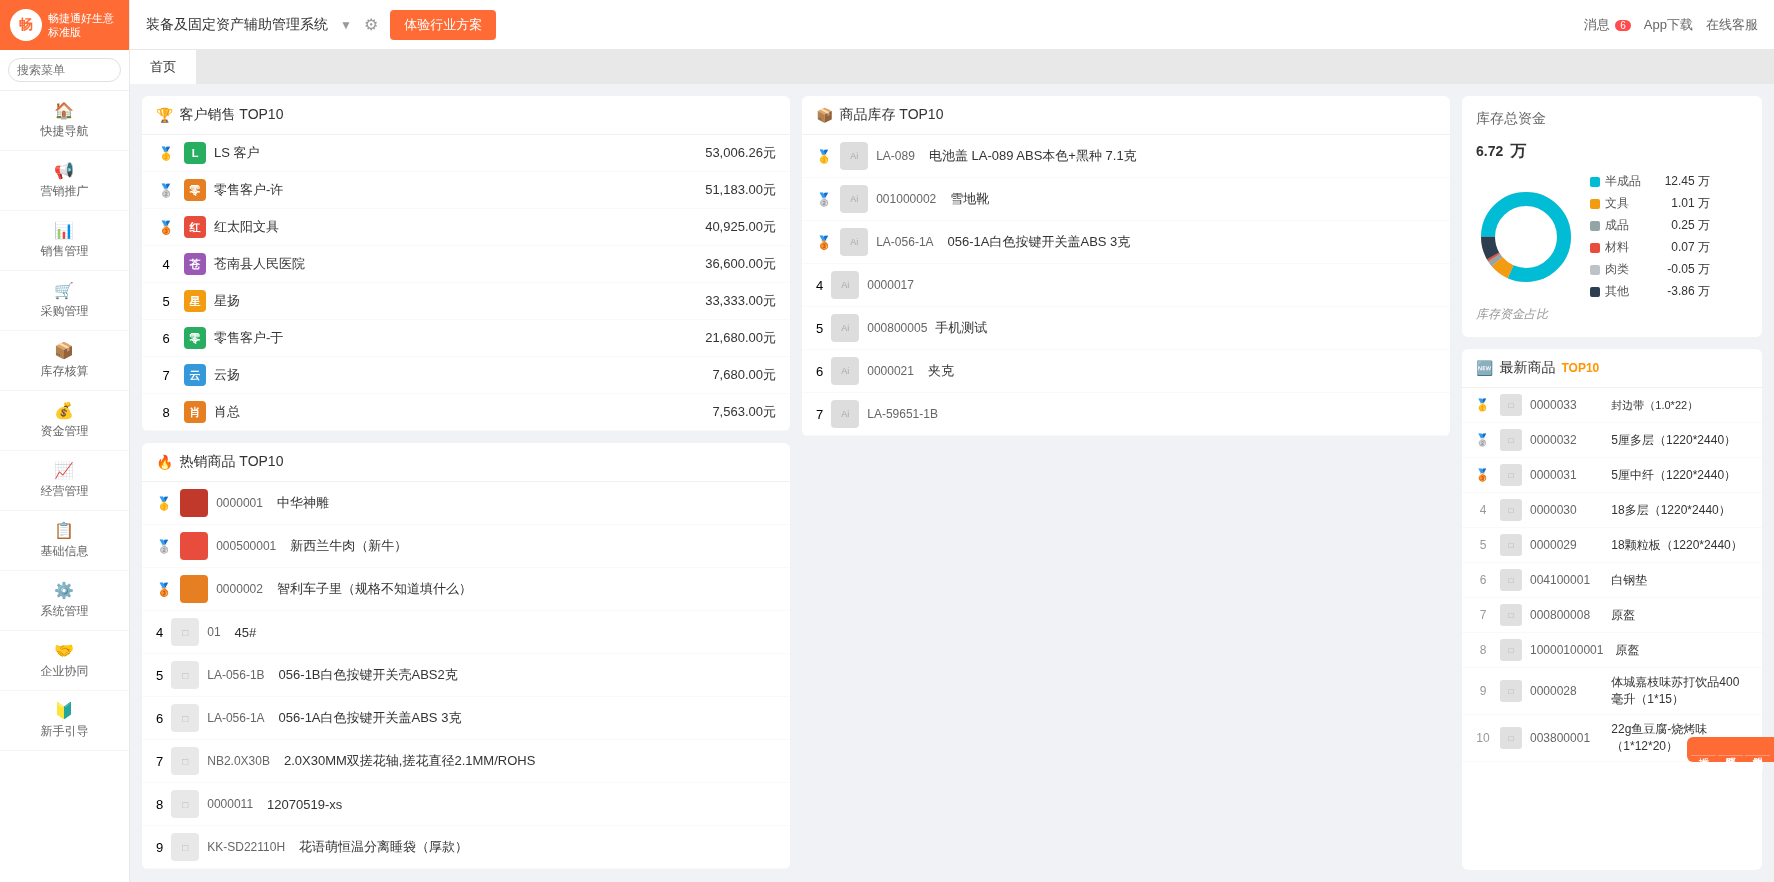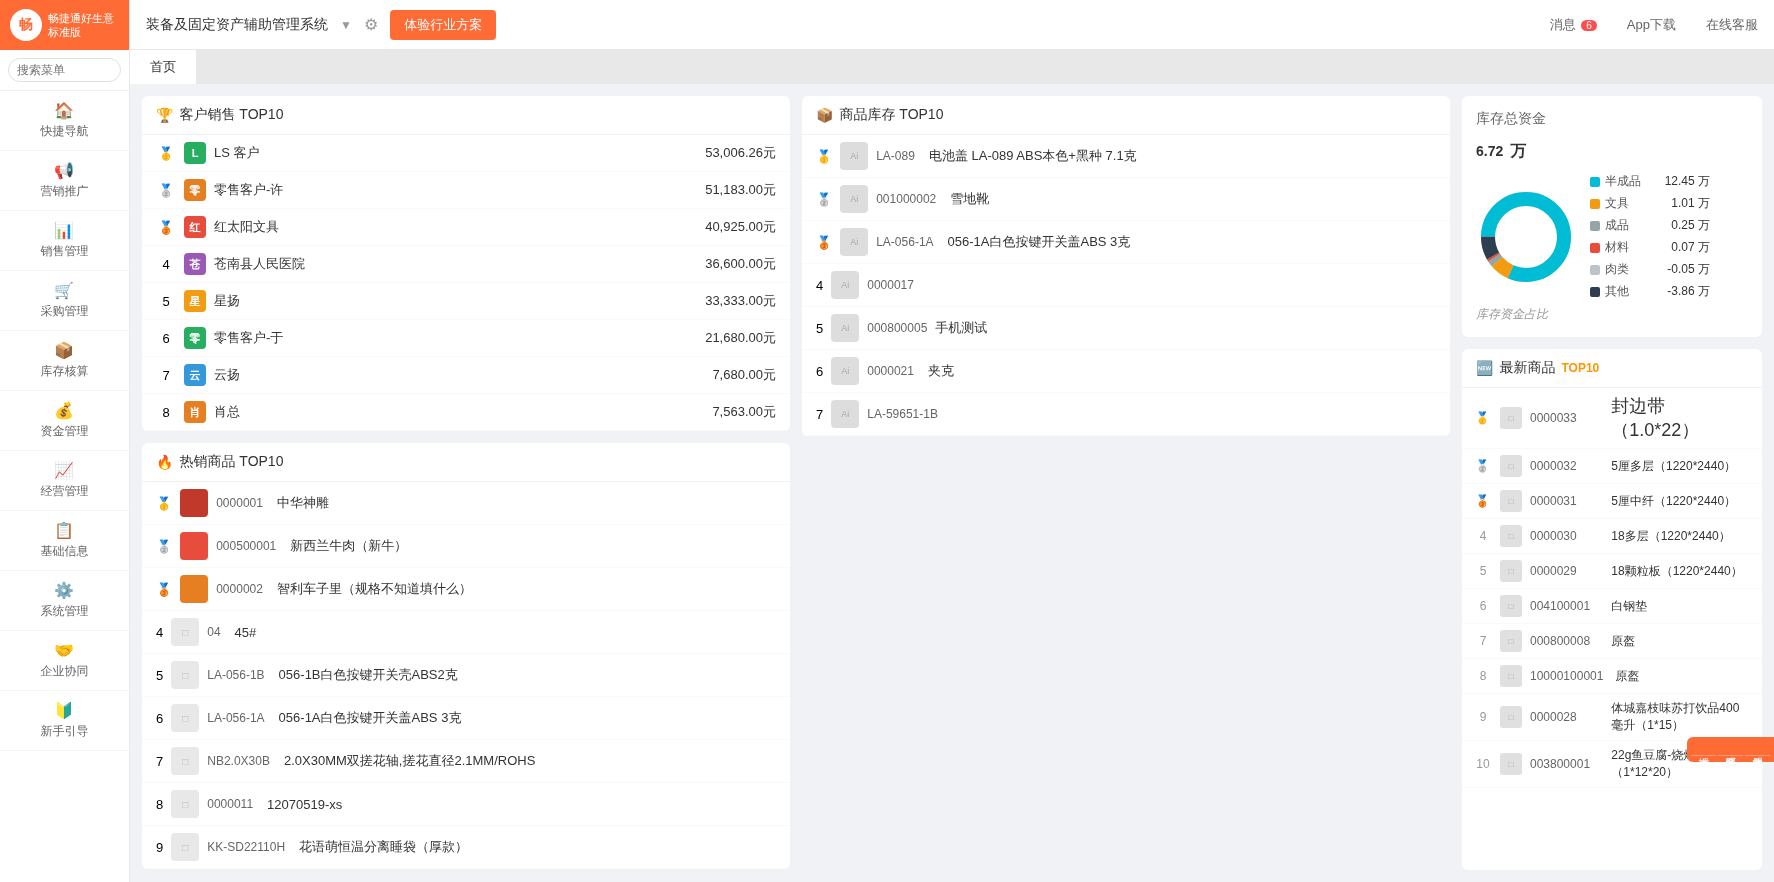--- a/index.html
+++ b/index.html
@@ -82,21 +82,21 @@
     .header-gear { color: #999; font-size: 16px; cursor: pointer; }
     .header-btn {
       background: #ff6b35;
       color: #fff;
       border: none;
       padding: 6px 14px;
       border-radius: 4px;
       cursor: pointer;
       font-size: 13px;
     }
-    .header-right { margin-left: auto; display: flex; align-items: center; gap: 30px; color: #666; font-size: 13px; }
+    .header-right { margin-left: auto; display: flex; align-items: center; gap: 13px; color: #666; font-size: 13px; }
     .badge { background: #ff4d4f; color: #fff; border-radius: 8px; padding: 0 5px; font-size: 10px; margin-left: 2px; }
 
     
     .tab-bar {
       background: #e8e8e8;
       display: flex;
       align-items: center;
       flex-shrink: 0;
     }
     .tab-item {
@@ -411,21 +411,21 @@
   </div>
                 <div class="product-row">
     <span>🥉</span>
     <span class="product-img" style="background:#e67e22"></span>
     <span style="font-size:12px;color:#666;margin-right:6px">0000002</span>
     <span style="font-size:13px;color:#333">智利车子里（规格不知道填什么）</span>
   </div>
                 <div class="product-row">
     <span>4</span>
     <span class="product-img" style="">□</span>
-    <span style="font-size:12px;color:#666;margin-right:6px">04</span>
+    <span style="font-size:12px;color:#666;margin-right:6px">01</span>
     <span style="font-size:13px;color:#333">45#</span>
   </div>
                 <div class="product-row">
     <span>5</span>
     <span class="product-img" style="">□</span>
     <span style="font-size:12px;color:#666;margin-right:6px">LA-056-1B</span>
     <span style="font-size:13px;color:#333">056-1B白色按键开关壳ABS2克</span>
   </div>
                 <div class="product-row">
     <span>6</span>
@@ -566,21 +566,21 @@
           <div class="new-products panel">
             <div class="panel-header">
               🆕 <span>最新商品</span>
               <span class="top10-label">TOP10</span>
             </div>
             <div id="new-products-list">
                 <div class="new-product-row">
     <span class="np-rank">🥇</span>
     <span class="np-img">□</span>
     <span class="np-info" style="margin-right:4px;color:#666">0000033</span>
-    <span style="font-size:18px;color:#333;flex:2">封边带（1.0*22）</span>
+    <span style="font-size:11px;color:#333;flex:2">封边带（1.0*22）</span>
   </div>
                 <div class="new-product-row">
     <span class="np-rank">🥈</span>
     <span class="np-img">□</span>
     <span class="np-info" style="margin-right:4px;color:#666">0000032</span>
     <span style="font-size:12px;color:#333;flex:2">5厘多层（1220*2440）</span>
   </div>
                 <div class="new-product-row">
     <span class="np-rank">🥉</span>
     <span class="np-img">□</span>

